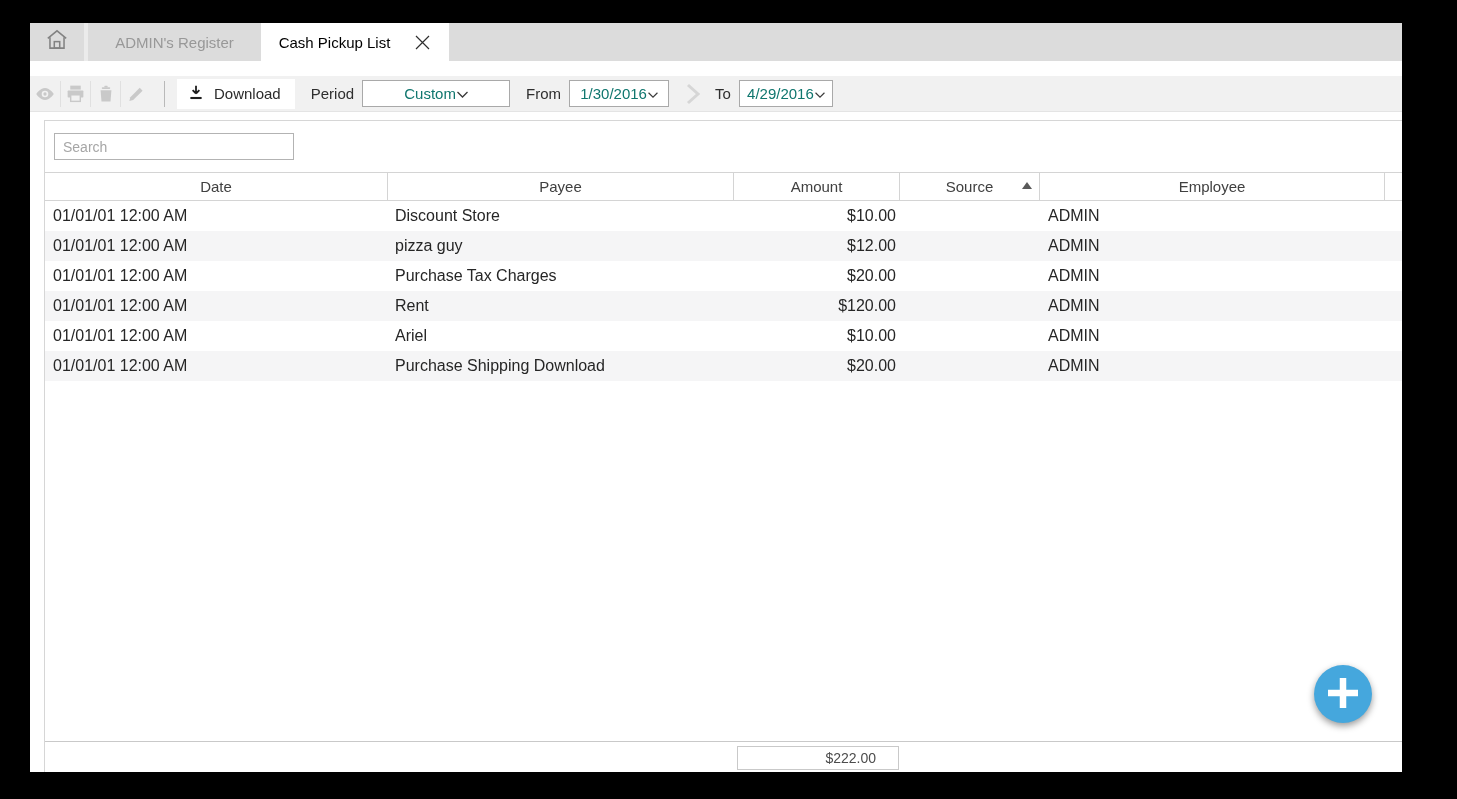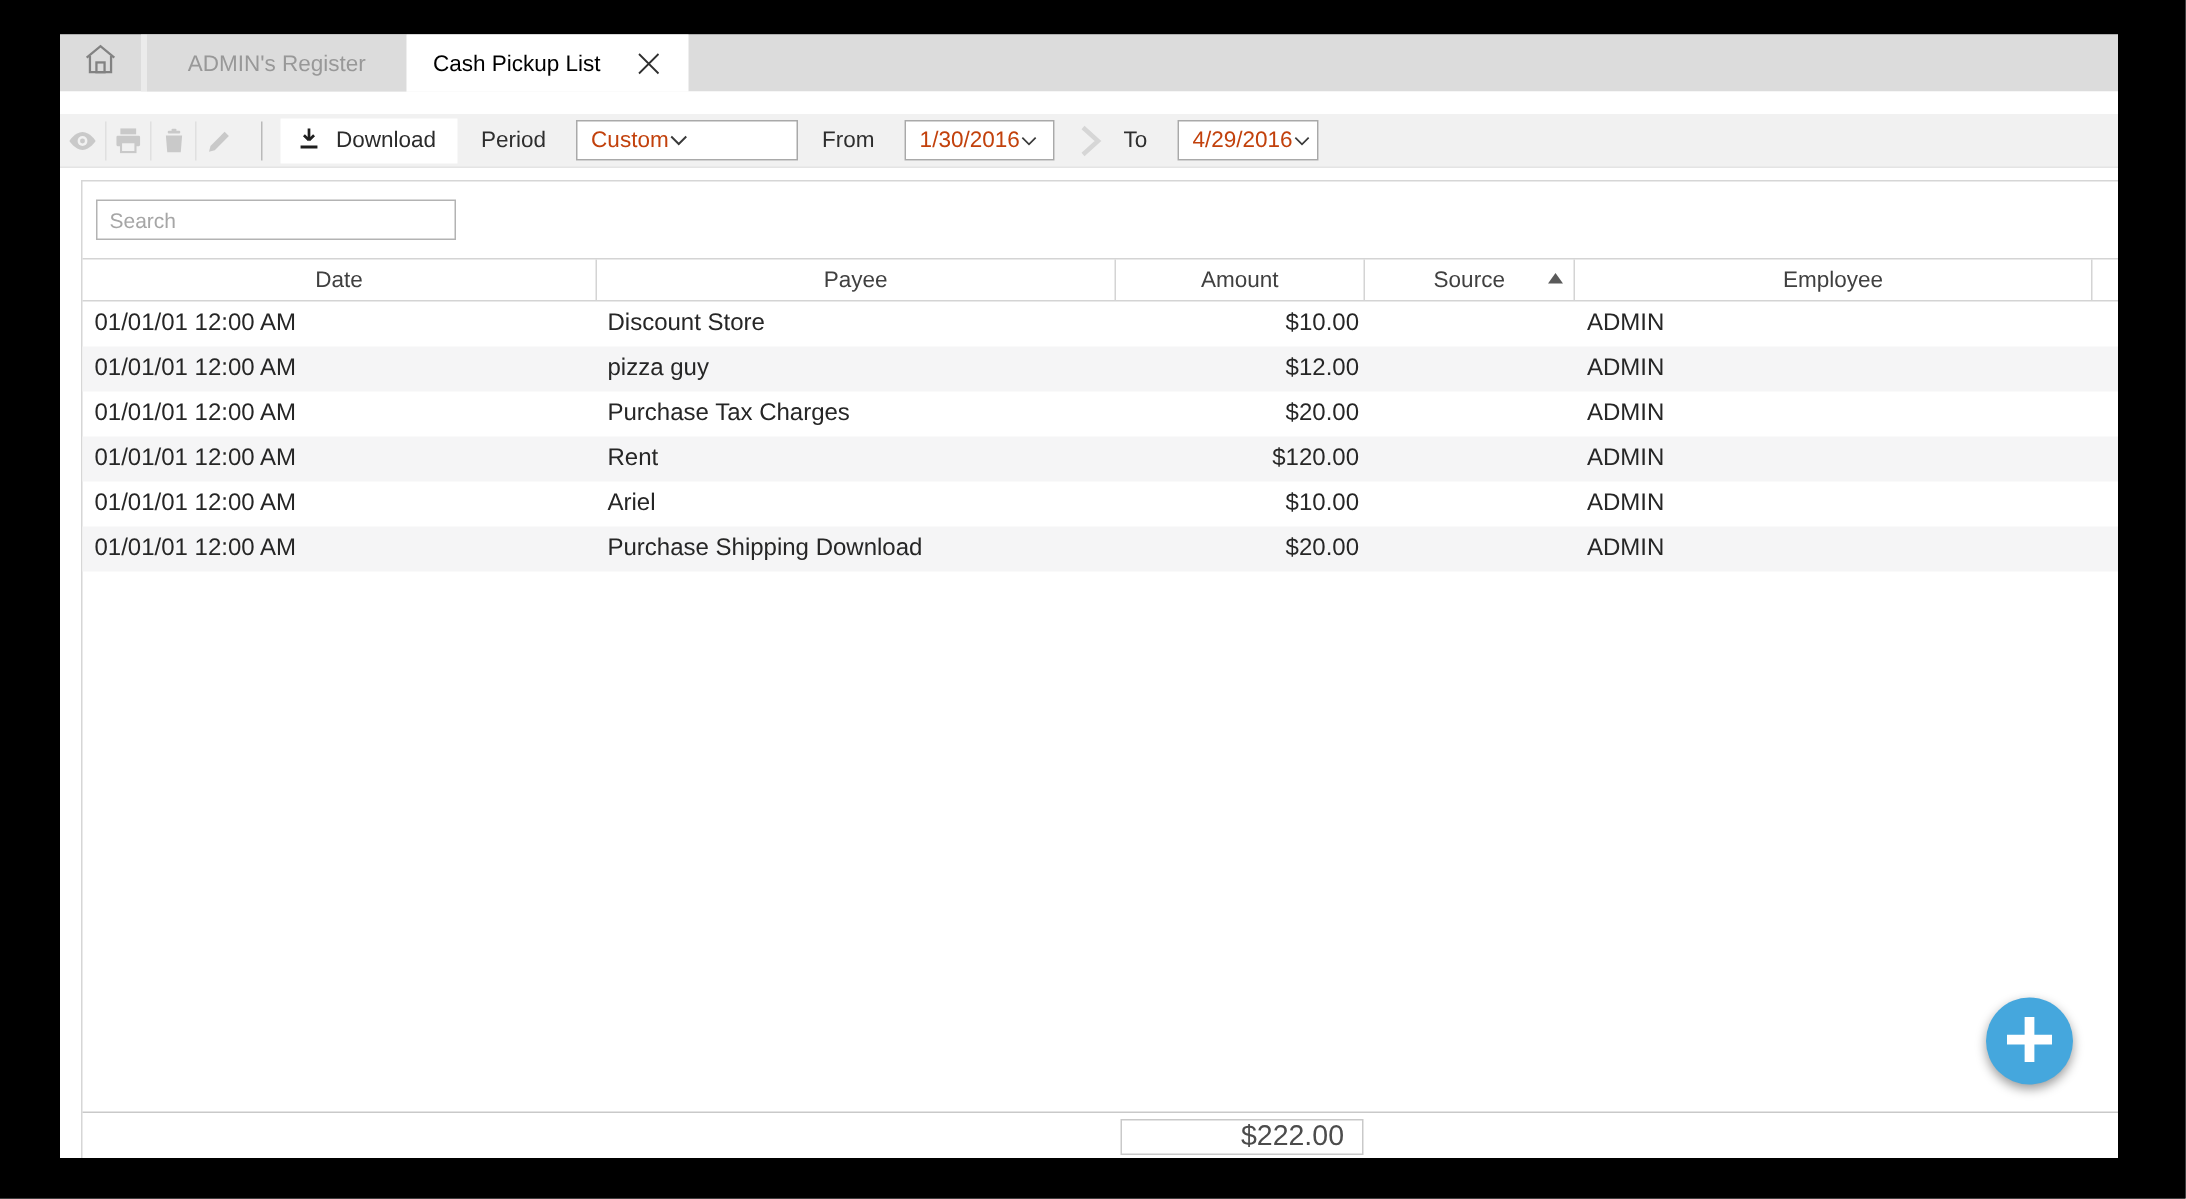--- a/index.html
+++ b/index.html
@@ -1,19 +1,19 @@
 <!DOCTYPE html>
 <html><head>
 <meta charset="utf-8">
 <style>
   * { margin:0; padding:0; box-sizing:border-box; }
   html,body { width:1457px; height:799px; background:#000; overflow:hidden;
               font-family:"Liberation Sans","DejaVu Sans",sans-serif; }
 
-  .window { position:absolute; left:40px; top:23px; width:1372px; height:749px;
+  .window { position:absolute; left:30px; top:23px; width:1372px; height:749px;
             background:#fff; }
 
   
   .tabbar { height:38px; background:#dcdcdc; display:flex; align-items:stretch; }
   .tab-home { width:58px; display:flex; align-items:center; justify-content:center;
               border-right:4px solid #ebebeb; cursor:pointer; }
   .tab { display:flex; align-items:center; justify-content:center;
          font-size:15px; cursor:pointer; }
   .tab.inactive { width:173px; color:#989898; background:#dcdcdc; }
   .tab.active { width:188px; background:#fff; color:#000000; gap:24px; }
@@ -25,22 +25,22 @@
              display:flex; align-items:center; font-size:15px; color:#333; }
   .tool-icons { display:flex; align-items:center; height:26px; }
   .tool-icon { width:30px; height:26px; display:flex; align-items:center; justify-content:center; }
   .tool-icon + .tool-icon { border-left:1px solid #e0e0e0; }
   .tool-sep { width:1px; height:26px; background:#b9b9b9; margin:0 12px 0 14px; }
   .btn-download { display:flex; align-items:center; gap:9px; background:#fff; border:none;
                   height:30px; padding:0 14px 0 10px; font-size:15px; color:#2b2b2b;
                   font-family:inherit; cursor:pointer; }
   .lbl { margin-left:16px; margin-right:8px; color:#2e2e2e; }
   .select { background:#fff; border:1px solid #a9a9a9; height:27px; display:flex;
-            align-items:center; justify-content:flex-start; padding:0 8px 0 9px;
-            font-size:15px; color:#c2410c; cursor:pointer;margin-left:12px; }
+            align-items:center; justify-content:center; padding:0 8px 0 9px;
+            font-size:15px; color:#0f766e; cursor:pointer; }
   .sel-period { width:148px; }
   .sel-date { width:100px; }
   .sel-date2 { width:94px; }
   .big-chevron { margin:0 14px 0 16px; display:flex; align-items:center; }
 
   .gap2 { height:8px; background:#fff; }
 
   
   .panel { margin-left:14px; width:1358px; height:652px; border-left:1px solid #d6d6d6;
            border-top:1px solid #d6d6d6; display:flex; flex-direction:column; background:#fff; }
@@ -64,21 +64,21 @@
   .cell { display:flex; align-items:center; overflow:hidden; white-space:nowrap; }
   .c-date, .c-payee, .c-emp { padding-left:8px; }
   .c-payee { padding-left:7px; }
   .c-amt { justify-content:flex-end; padding-right:4px; }
 
   .filler { flex:1; }
 
   .tfoot { height:31px; border-top:1px solid #c9c9c9; display:flex; align-items:flex-start; }
   .total-box { margin-left:692px; margin-top:4px; width:162px; height:24px;
                border:1px solid #c9c9c9; background:#fff; display:flex; align-items:center;
-               justify-content:flex-end; padding-right:12px; font-size:19px; color:#4c4c4c; }
+               justify-content:flex-end; padding-right:22px; font-size:14px; color:#4c4c4c; }
 
   
   .fab { position:absolute; left:1284px; top:642px; width:58px; height:58px; border-radius:50%;
          background:#45a7dd; border:none; display:flex; align-items:center; justify-content:center;
          box-shadow:0 3px 7px rgba(0,0,0,.4); cursor:pointer; }
 </style>
 </head>
 <body>
 
 <div class="window">

